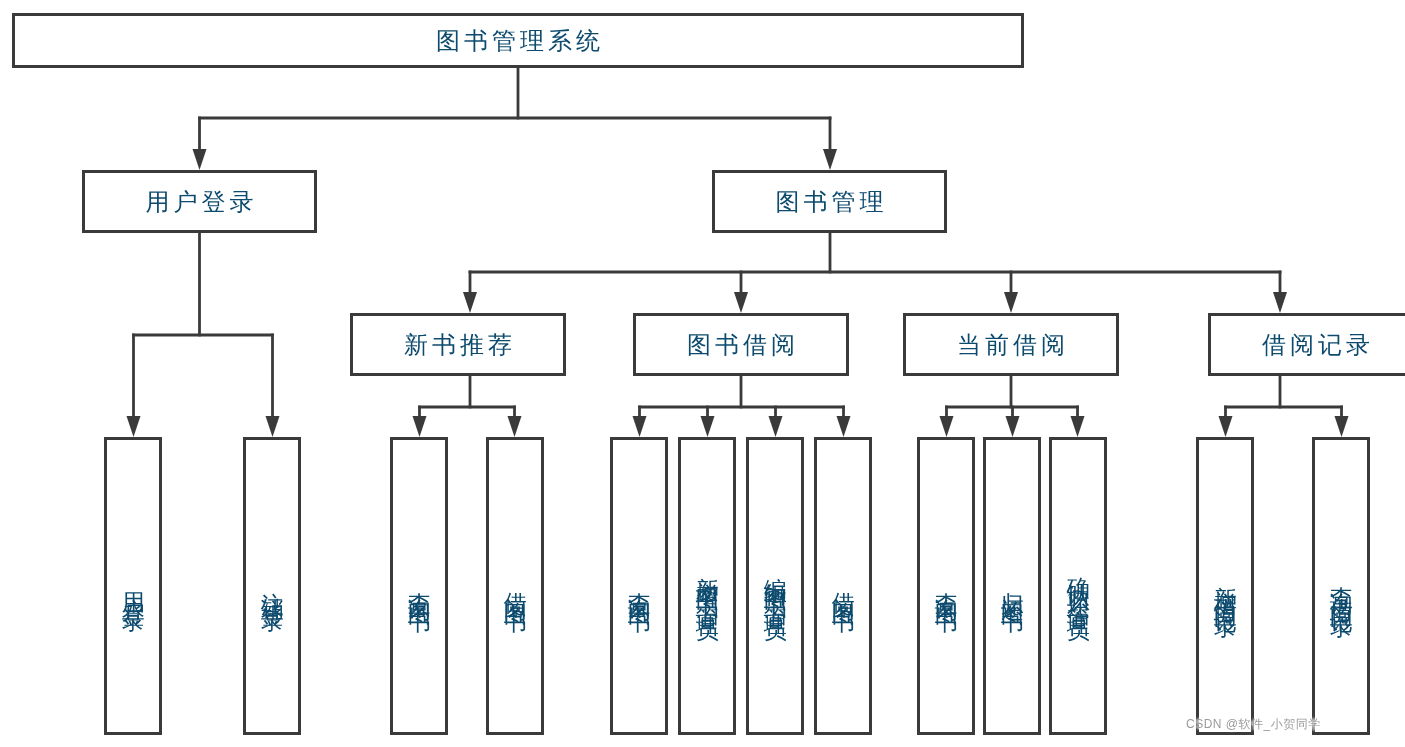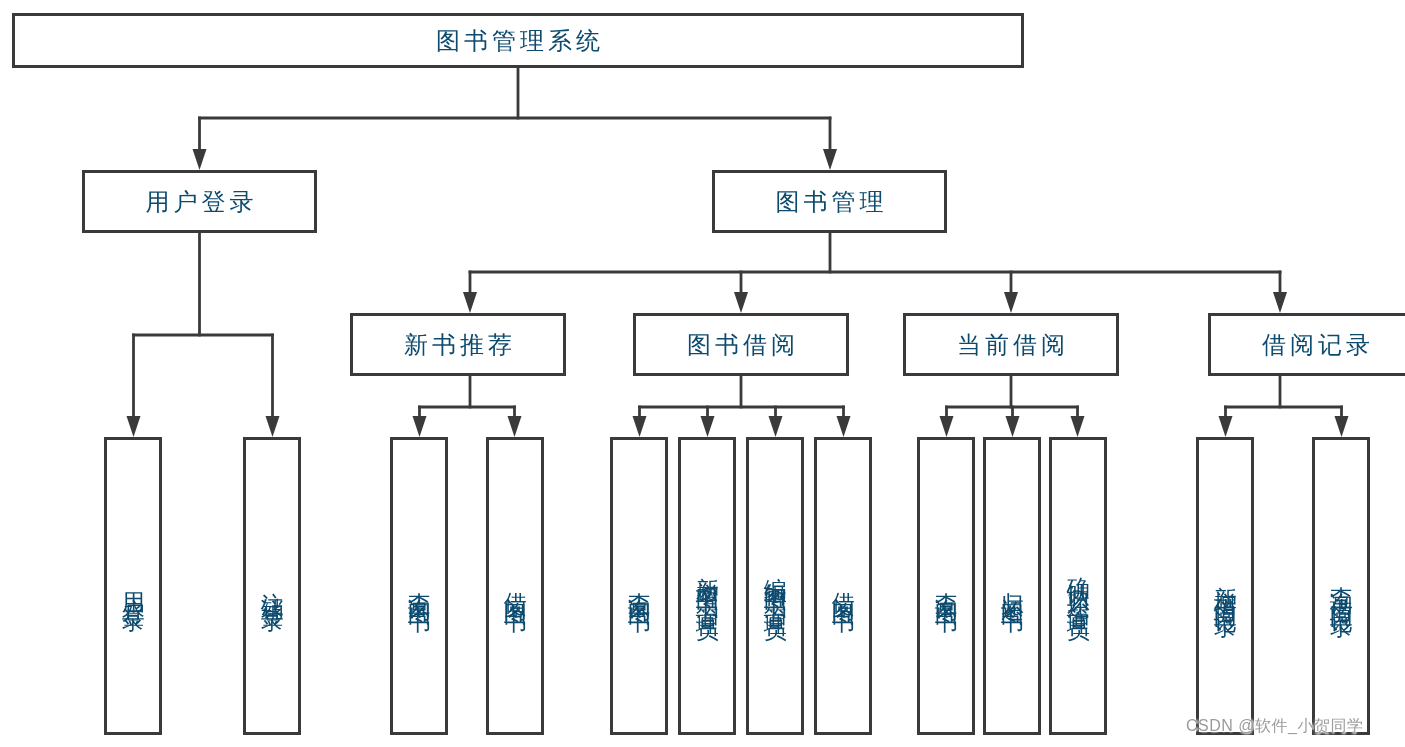--- a/index.html
+++ b/index.html
@@ -48,21 +48,21 @@
     text-orientation: mixed;
     font-size: 23px;
     letter-spacing: 6px;
     line-height: 1.1;
     white-space: nowrap;
   }
   .watermark {
     position: absolute;
     left: 1186px;
     top: 716px;
-    font-size: 16px;
+    font-size: 12px;
     color: #9b9b9b;
     letter-spacing: 0.5px;
     white-space: nowrap;
     z-index: 5;
     text-shadow: 0 0 3px #ffffff, 0 0 3px #ffffff, 1px 1px 2px #ffffff;
   }
 </style>
 </head>
 <body>
 

